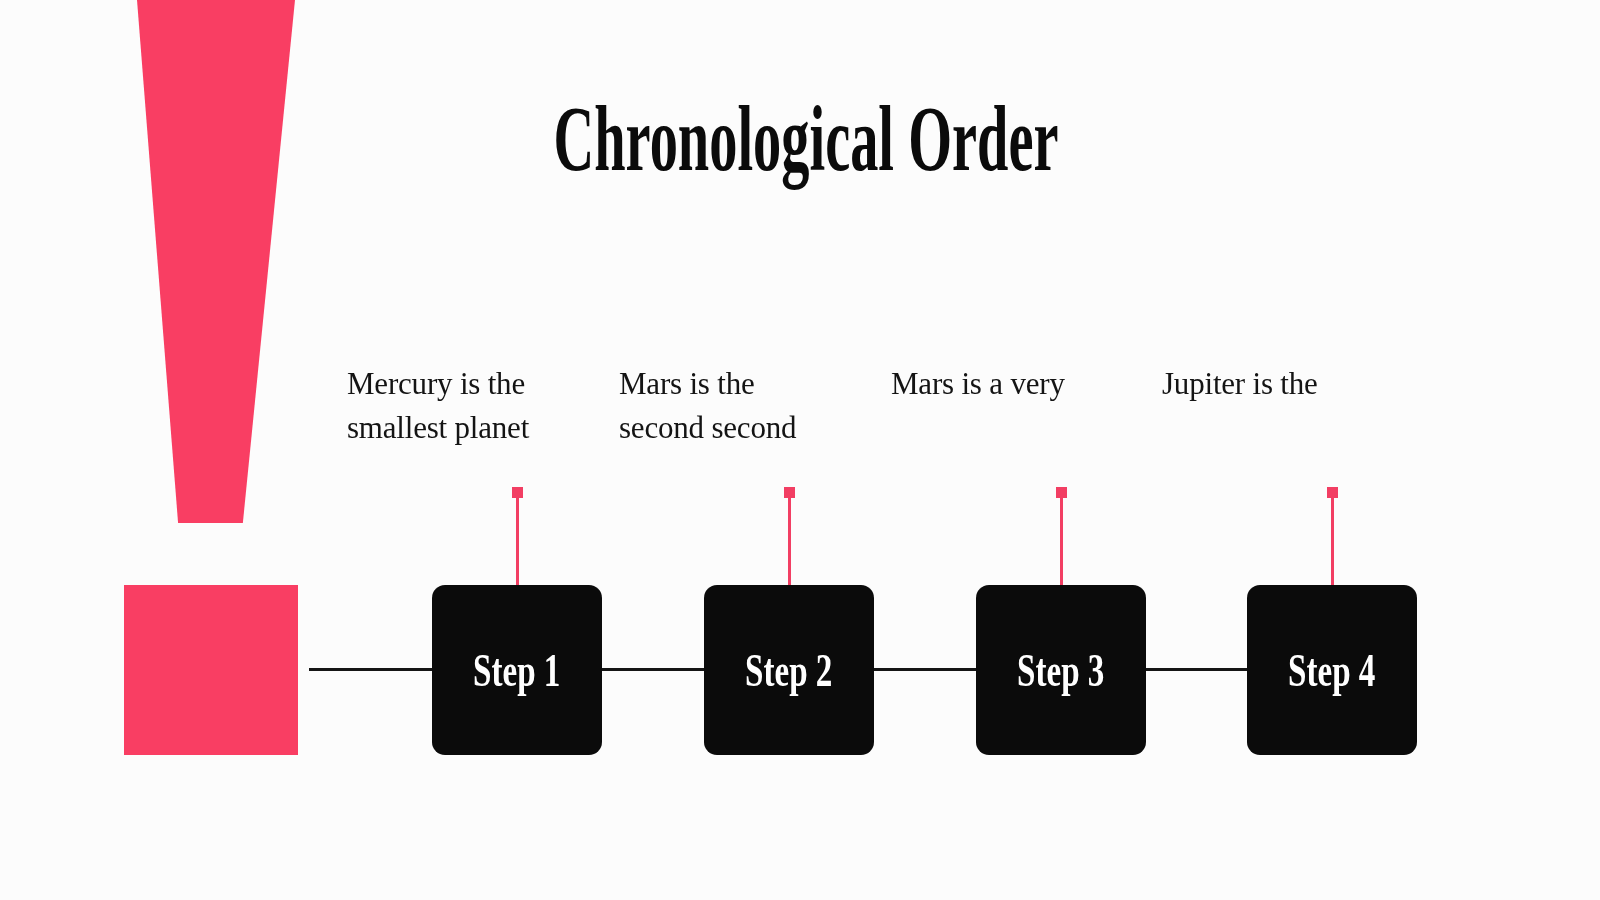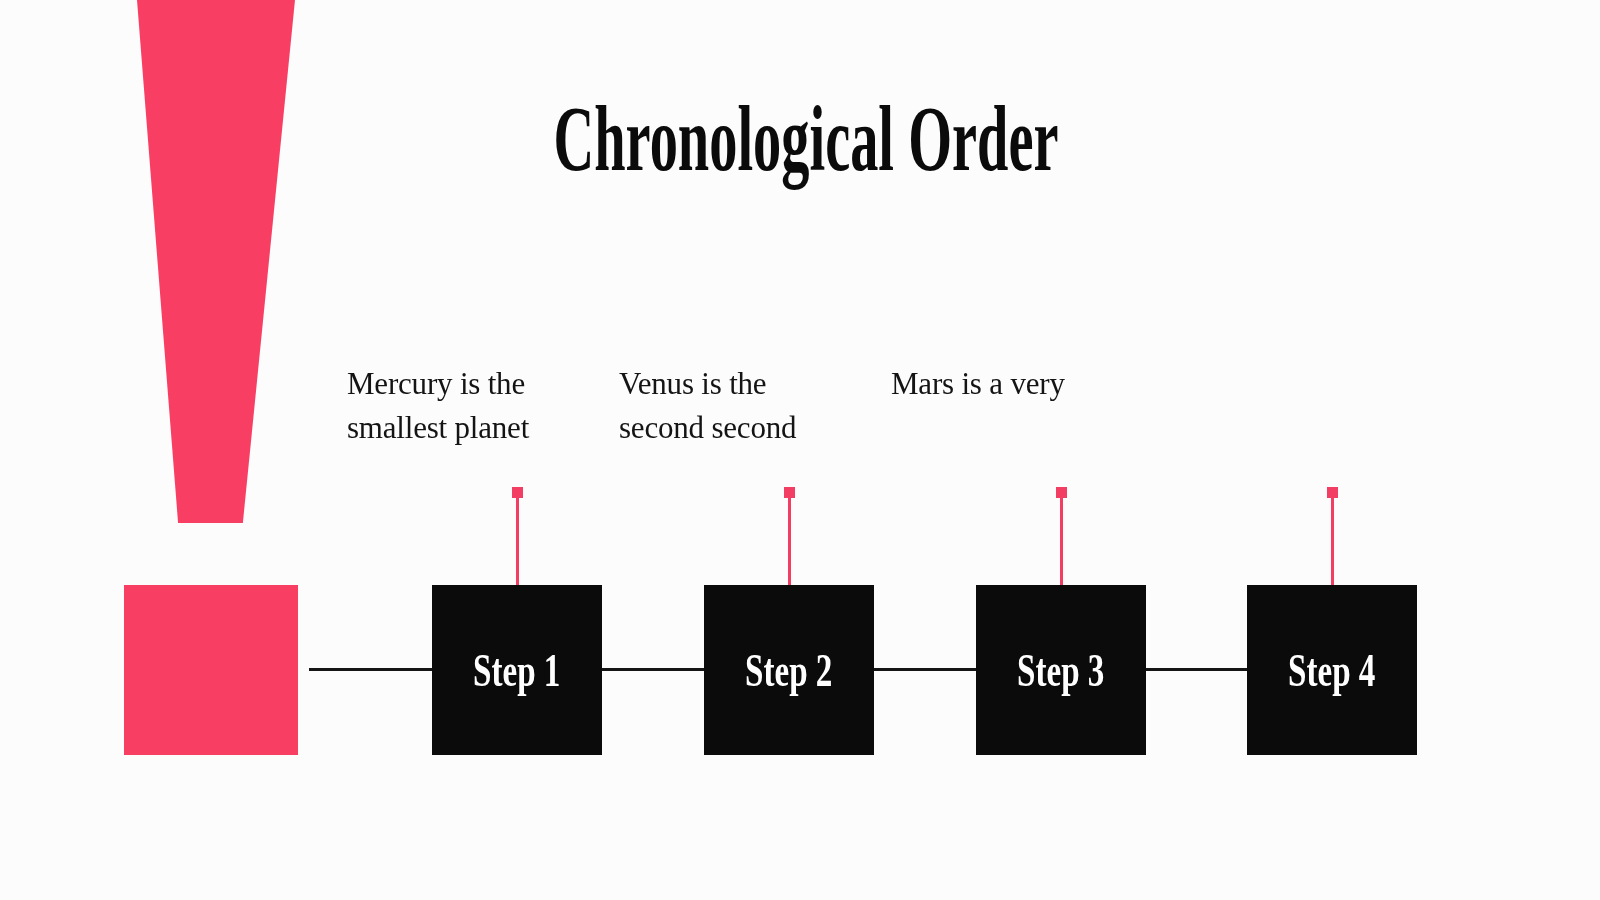--- a/index.html
+++ b/index.html
@@ -102,20 +102,21 @@
     position: absolute;
     left: -85px;
     top: 585px;
     width: 170px;
     height: 170px;
     background: #0b0b0b;
     z-index: 2;
     display: flex;
     align-items: center;
     justify-content: center;
+    border-radius: 13px;
   }
   .stepbox .label {
     color: #ffffff;
     font-size: 46px;
     font-weight: bold;
     white-space: nowrap;
     transform: scaleX(0.72);
     transform-origin: center center;
   }
 </style>
@@ -140,21 +141,21 @@
     </div>
     <div class="marker"></div>
     <div class="vline"></div>
     <div class="stepbox">
       <span class="label">Step 1</span>
     </div>
   </div>
 
   <div class="step-col col-2">
     <div class="desc">
-      <div>Venus is the</div>
+      <div>Mars is the</div>
       <div>second second</div>
     </div>
     <div class="marker"></div>
     <div class="vline"></div>
     <div class="stepbox">
       <span class="label">Step 2</span>
     </div>
   </div>
 
   <div class="step-col col-3">
@@ -163,20 +164,21 @@
     </div>
     <div class="marker"></div>
     <div class="vline"></div>
     <div class="stepbox">
       <span class="label">Step 3</span>
     </div>
   </div>
 
   <div class="step-col col-4">
     <div class="desc">
+      <div>Jupiter is the</div>
     </div>
     <div class="marker"></div>
     <div class="vline"></div>
     <div class="stepbox">
       <span class="label">Step 4</span>
     </div>
   </div>
 
 </div>
 

